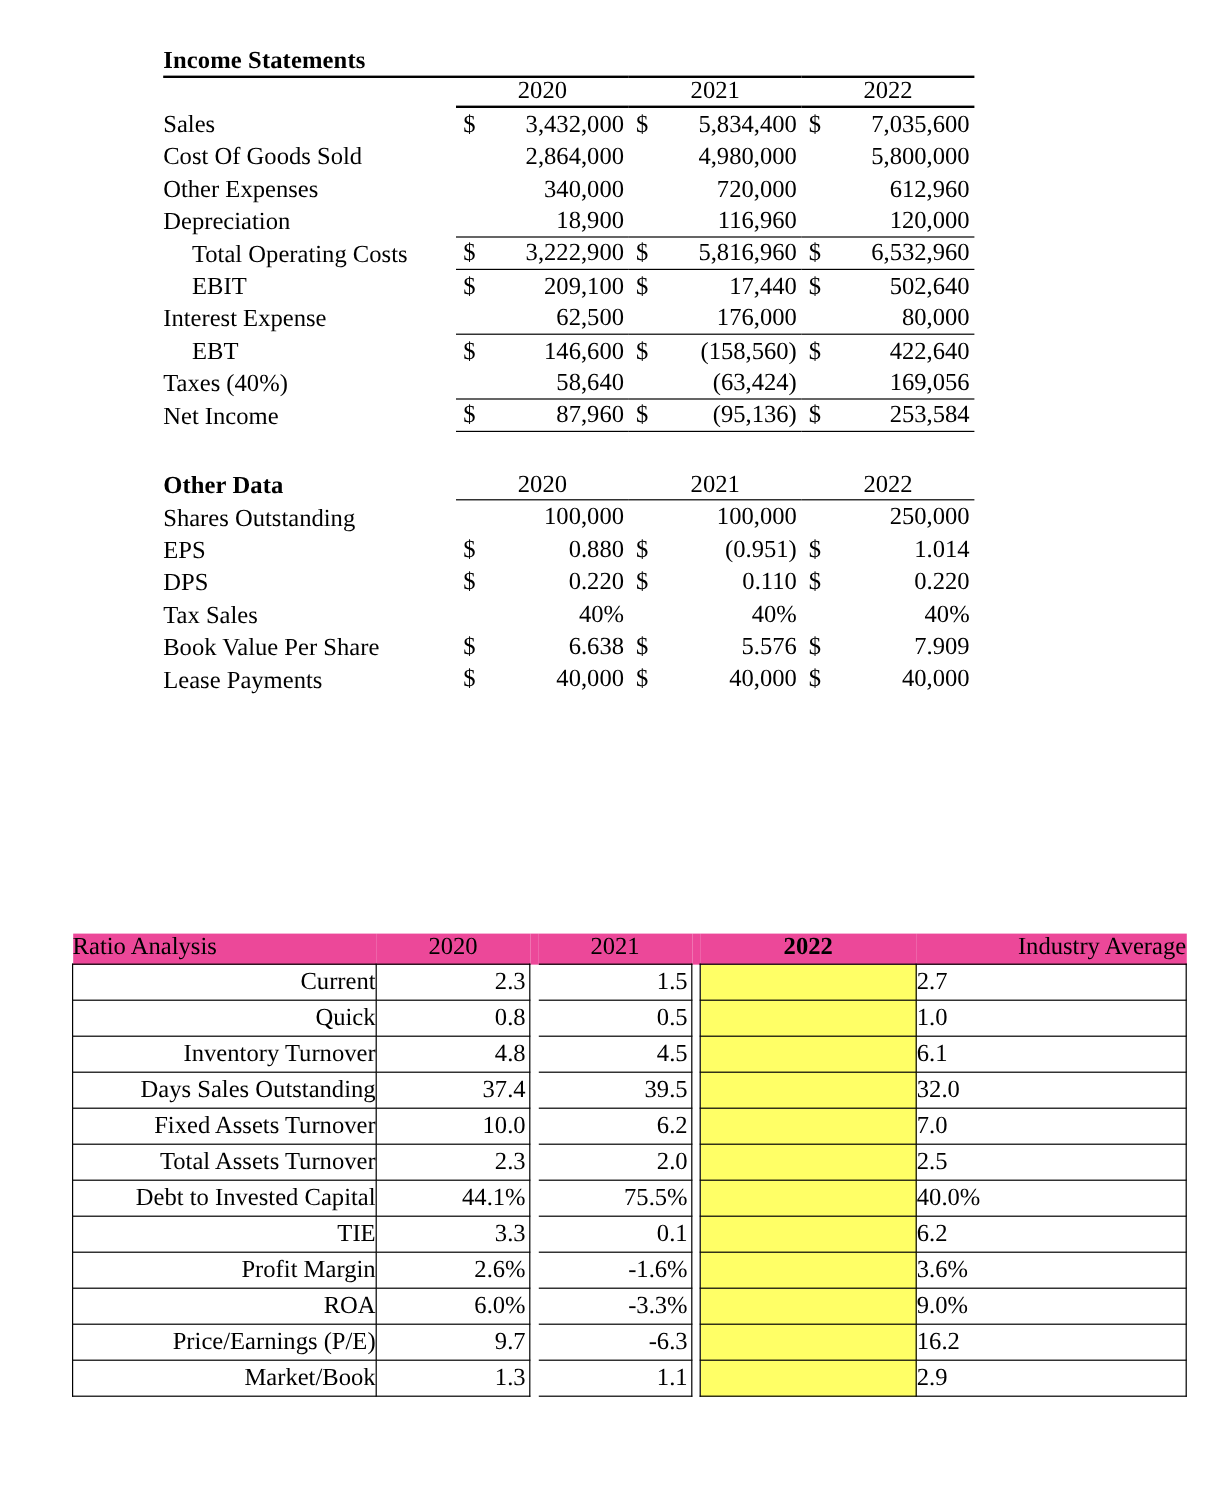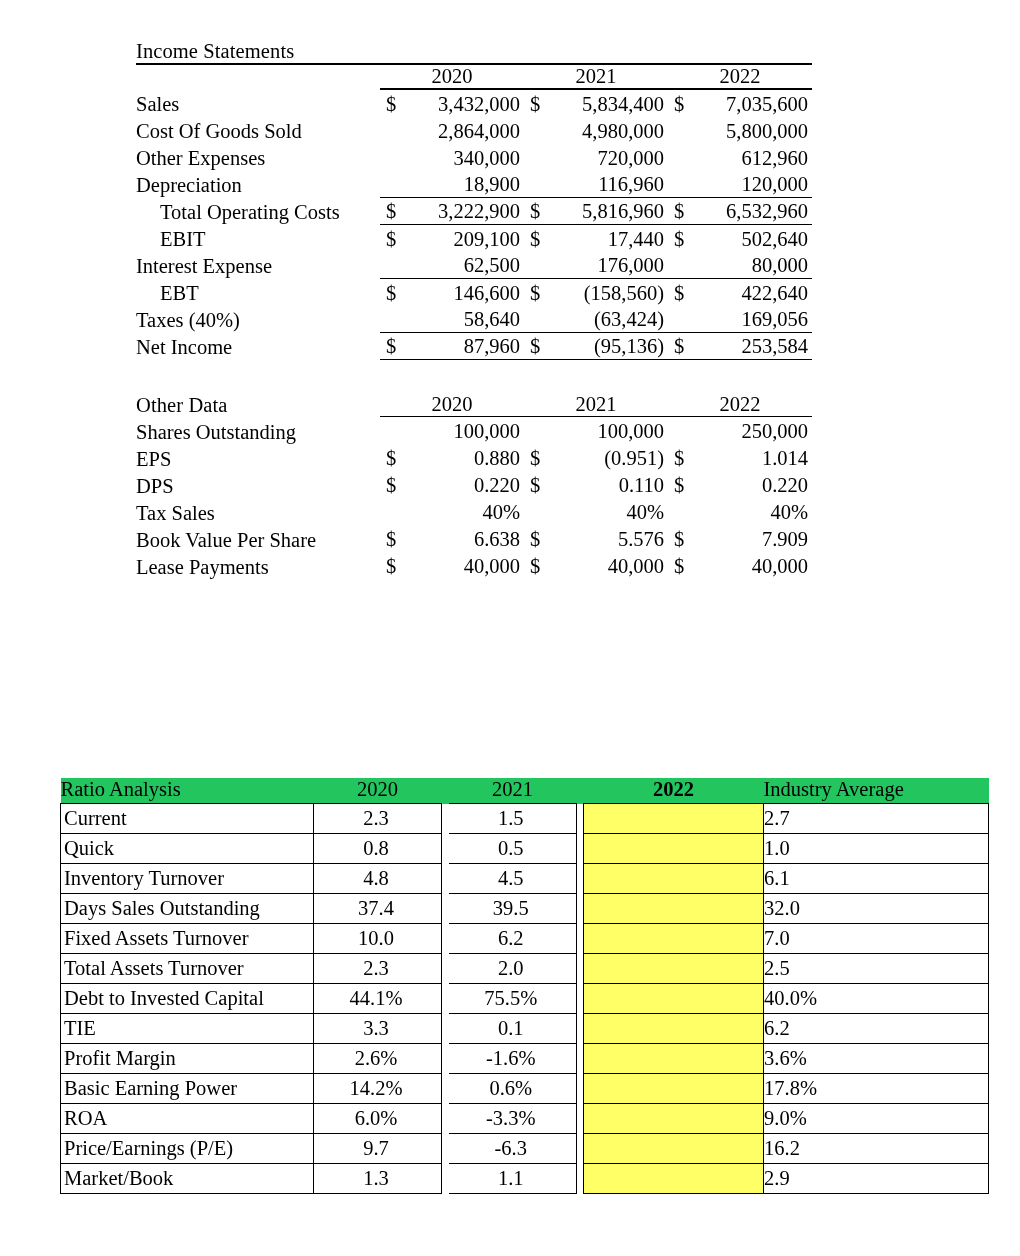--- a/index.html
+++ b/index.html
@@ -16,21 +16,21 @@
   
   .fin-block { position:absolute; left:136px; top:40px; width:676px; }
 
   table.fin { border-collapse:collapse; width:676px; table-layout:fixed; }
   table.fin td { padding:0; vertical-align:bottom; }
 
   .col-label { width:244px; }
   .col-year  { width:144px; }
 
   .sect-title {
-    font-size:20.5px; font-weight:normal; letter-spacing:0.1px;
+    font-size:20.5px; font-weight:bold; letter-spacing:0.1px;
     padding-bottom:1px; white-space:nowrap;
   }
 
   .rowlabel { font-size:20.5px; white-space:nowrap; padding-right:4px; }
   .rowlabel.indent { padding-left:24px; }
 
   
   .money { position:relative; height:27px; }
   .money .cur {
     position:absolute; left:6px; bottom:2px;
@@ -61,40 +61,40 @@
   table.ratio { border-collapse:collapse; table-layout:fixed; width:928px; }
   table.ratio td, table.ratio th { padding:0; font-weight:normal; }
 
   .rc-label { width:253px; }
   .rc-val   { width:128px; }
   .rc-sep   { width:7px; }
   .rc-22    { width:180px; }
   .rc-ind   { width:225px; }
 
   .ratio thead td {
-    border:none; font-size:20.5px; padding-bottom:2px; background:#22c55e;
+    border:none; font-size:20.5px; padding-bottom:2px; background:#ec4899;
   }
   .rh-title { text-align:left; font-weight:bold; font-size:20.5px; white-space:nowrap; }
   .rh-year  { text-align:center; }
   .rh-year.b { font-weight:bold; }
-  .rh-ind   { padding-right:2px; white-space:nowrap; }
+  .rh-ind   { text-align:right; padding-right:2px; white-space:nowrap; }
 
   .ratio tbody td {
     height:30px; font-size:20.5px;
     border-top:1.9px solid #000;
     border-bottom:1.9px solid #000;
   }
   .ratio tbody tr td.cell-label {
     border-left:1.9px solid #000;
     border-right:1.9px solid #000;
-    text-align:left; padding-left:3px; white-space:nowrap;
+    text-align:right; padding-left:3px; white-space:nowrap;
   }
   .ratio tbody tr td.cell-val {
     border-right:1.9px solid #000;
-    text-align:center; padding-right:3px; white-space:nowrap;
+    text-align:right; padding-right:3px; white-space:nowrap;
   }
   .ratio tbody tr td.cell-sep {
     border:none; border-top:none; border-bottom:none; background:#fff;
   }
   .ratio tbody tr td.cell-22 {
     border-left:1.9px solid #000;
     border-right:1.9px solid #000;
     background:#FFFF66;
   }
   .ratio tbody tr td.cell-ind {
@@ -453,29 +453,20 @@
         <tr>
           <td class="cell-label">Profit Margin</td>
           <td class="cell-val">2.6%</td>
           <td class="cell-sep"></td>
           <td class="cell-val">-1.6%</td>
           <td class="cell-sep"></td>
           <td class="cell-22"></td>
           <td class="cell-ind">3.6%</td>
         </tr>
         <tr>
-          <td class="cell-label">Basic Earning Power</td>
-          <td class="cell-val">14.2%</td>
-          <td class="cell-sep"></td>
-          <td class="cell-val">0.6%</td>
-          <td class="cell-sep"></td>
-          <td class="cell-22"></td>
-          <td class="cell-ind">17.8%</td>
-        </tr>
-        <tr>
           <td class="cell-label">ROA</td>
           <td class="cell-val">6.0%</td>
           <td class="cell-sep"></td>
           <td class="cell-val">-3.3%</td>
           <td class="cell-sep"></td>
           <td class="cell-22"></td>
           <td class="cell-ind">9.0%</td>
         </tr>
         <tr>
           <td class="cell-label">Price/Earnings (P/E)</td>

